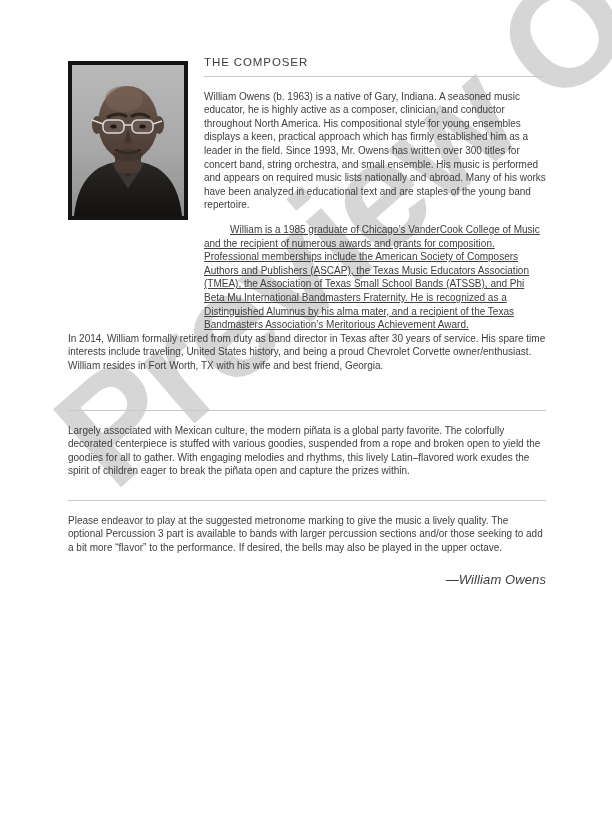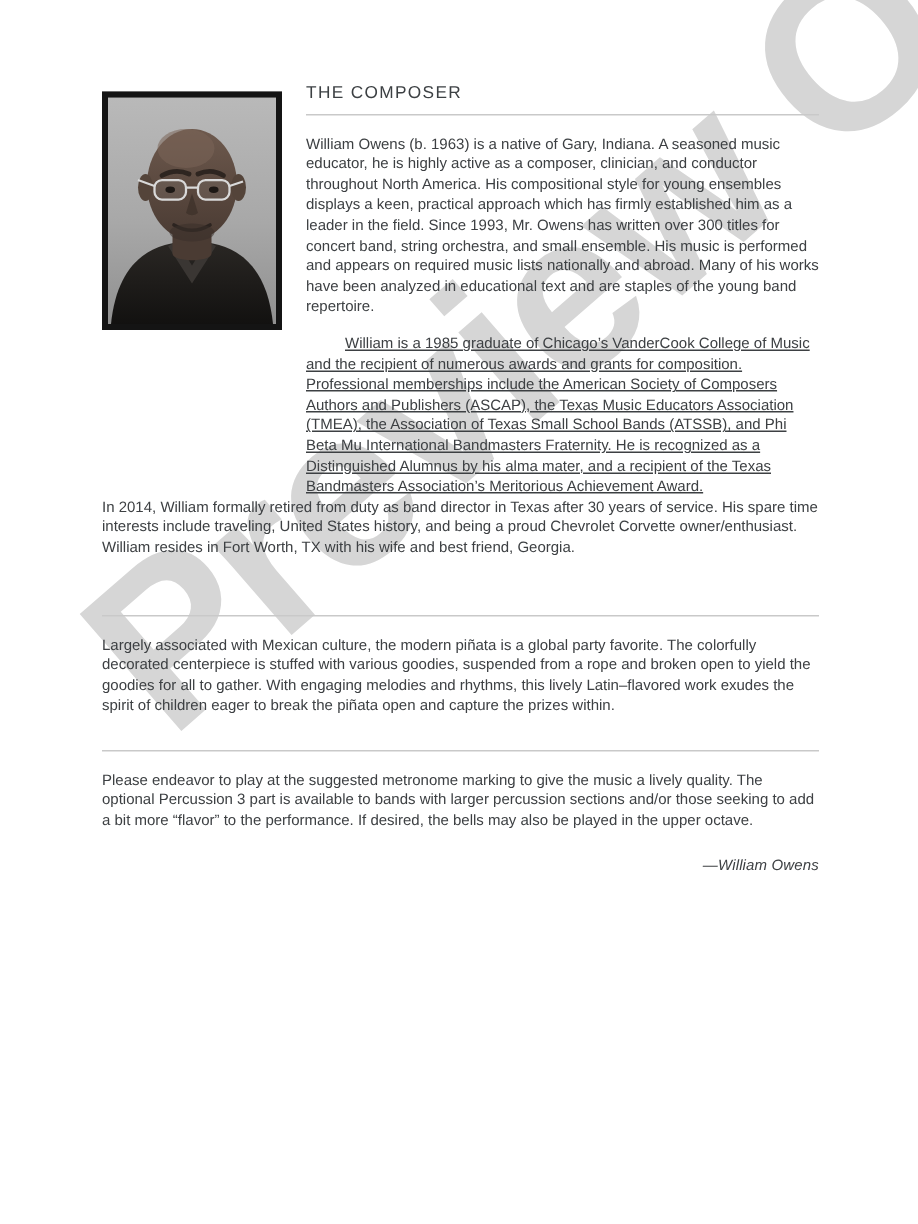--- a/index.html
+++ b/index.html
@@ -99,21 +99,21 @@
     text-align: left;
   }
   p.body-text:last-child { margin-bottom: 0; }
   p.indent-first { text-indent: 26px; text-decoration: underline; }
 
   .section-block { clear: both; }
   .spacer-lg { height: 26px; clear: both; }
   .spacer-md { height: 22px; clear: both; }
 
   .signature {
-    font-size: 10px;
+    font-size: 13px;
     font-style: italic;
     color: #3d4043;
     text-align: right;
     margin: 17px 0 0 0;
     letter-spacing: 0.1px;
   }
 </style>
 </head>
 <body>
 

